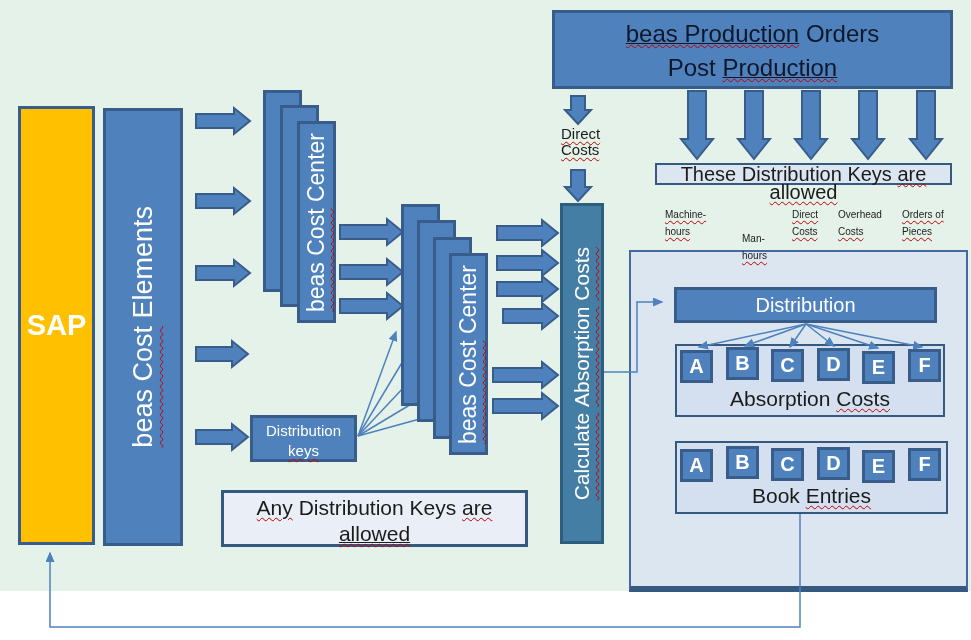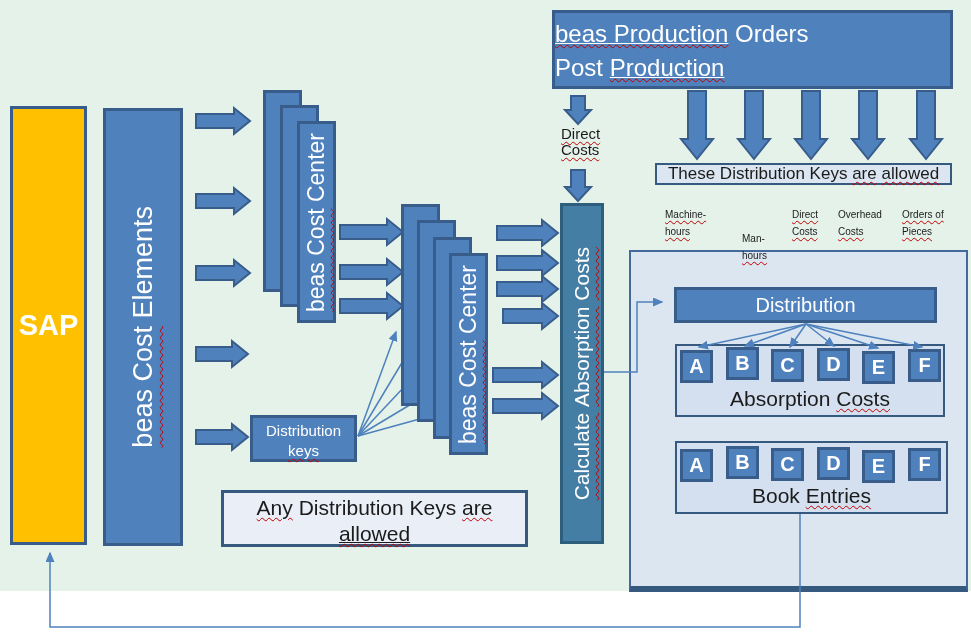--- a/index.html
+++ b/index.html
@@ -22,21 +22,21 @@
          display:flex;align-items:center;justify-content:center;z-index:1;}
   .subpanel{background:var(--subFill);border:2px solid var(--panelDark);z-index:1;}
   #absorption-panel{left:675px;top:344px;width:270px;height:73px;}
   #book-panel{left:675px;top:441px;width:273px;height:73px;}
   .letterbox{width:33px;height:33px;background:var(--blue);border:3px solid var(--blueBorder);
          color:#fff;font-size:20px;font-weight:bold;display:flex;align-items:center;
          justify-content:center;z-index:1;}
   .sublabel{color:var(--ink);font-size:21px;text-align:center;z-index:1;}
 
   
-  #sap-box{left:10px;top:106px;width:77px;height:439px;background:var(--orange);
+  #sap-box{left:18px;top:106px;width:77px;height:439px;background:var(--orange);
          border:3px solid var(--blueBorder);display:flex;align-items:center;justify-content:center;z-index:3;}
   #sap-label{color:#fff;font-size:29px;font-weight:600;}
   .bluebox{background:var(--blue);border:3px solid var(--blueBorder);z-index:2;}
   #cost-elements-box{left:103px;top:108px;width:80px;height:438px;display:flex;
          align-items:center;justify-content:center;z-index:3;}
   .vtext{writing-mode:vertical-rl;transform:rotate(180deg);white-space:nowrap;color:#fff;}
   #cost-elements-box .vtext{font-size:27px;}
   .stack-layer{width:39px;height:202px;position:absolute;}
   .stack-front{display:flex;align-items:center;justify-content:center;}
   .stack-front .vtext{font-size:23px;}
@@ -48,25 +48,25 @@
   #distribution-keys-box{left:250px;top:415px;width:107px;height:47px;background:var(--blue);
          border:3px solid var(--blueBorder);color:#fff;font-size:15px;line-height:20px;
          text-align:center;padding-top:3px;z-index:3;}
 
   #any-box{left:221px;top:490px;width:307px;height:57px;background:var(--anyFill);
          border:3px solid var(--panelDark);color:var(--ink);font-size:21px;line-height:26px;
          text-align:center;padding-top:2px;z-index:3;}
 
   
   #header-box{left:552px;top:10px;width:401px;height:79px;background:var(--blue);
-         border:3px solid var(--blueBorder);color:#ffffff;font-size:24px;line-height:34px;
-         text-align:left;padding-top:4px;z-index:3;}
+         border:3px solid var(--blueBorder);color:#0f172a;font-size:24px;line-height:34px;
+         text-align:center;padding-top:4px;z-index:3;}
   #direct-costs-label{left:561px;top:126px;color:var(--ink);font-size:15px;line-height:16px;z-index:3;}
   #allowed-bar{left:655px;top:163px;width:297px;height:22px;background:var(--barFill);
-         border:2px solid var(--panelDark);color:var(--ink);font-size:17px;line-height:18px;
+         border:2px solid var(--panelDark);color:var(--ink);font-size:20px;line-height:18px;
          text-align:center;z-index:3;}
   .keylabel{top:206px;color:var(--ink);font-size:10px;line-height:17px;z-index:3;}
 
   
   .w{text-decoration-line:underline;text-decoration-style:wavy;
      text-decoration-color:var(--wavy);text-decoration-thickness:1px;text-underline-offset:2px;}
   .u{text-decoration-line:underline;text-decoration-style:solid;text-decoration-thickness:1px;}
 
   #arrow-layer{left:0;top:0;width:971px;height:640px;z-index:2;pointer-events:none;}
   .barrow{fill:var(--blue);stroke:var(--blueBorder);stroke-width:2;}

